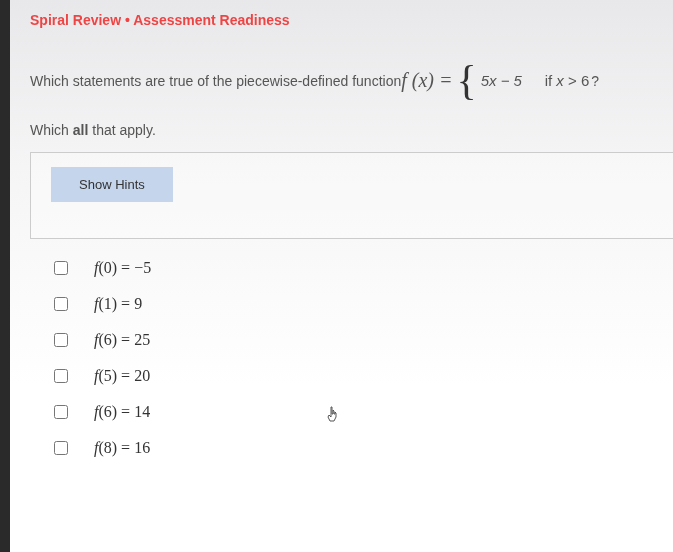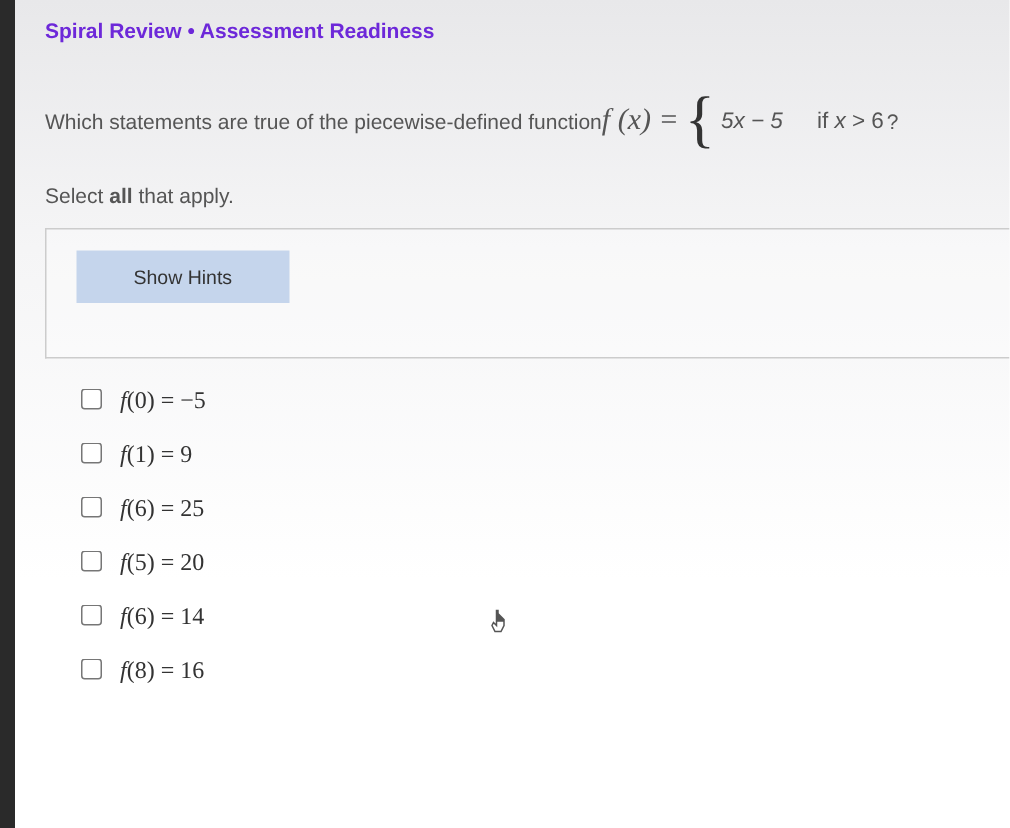--- a/index.html
+++ b/index.html
@@ -13,21 +13,21 @@
       width: 673px;
       height: 552px;
       padding: 12px 0 0 20px;
       color: #444;
       position: relative;
       overflow: hidden;
       border-left: 10px solid #2a2a2a;
     }
     .header {
       font-size: 14px;
-      color: #6d28d9;
+      color: #ef4444;
       margin-bottom: 18px;
       font-weight: bold;
     }
     .header .bold {
       font-weight: bold;
     }
     .question-row {
       display: flex;
       align-items: center;
       margin-bottom: 24px;
@@ -96,33 +96,34 @@
     .hints-box {
       border: 1px solid #ccc;
       border-right: none;
       padding: 14px 0 36px 20px;
       margin-bottom: 20px;
       background: rgba(255,255,255,0.3);
     }
     .show-hints-btn {
       background: #c5d5ec;
       border: none;
-      padding: 10px 38px;
+      padding: 10px 28px;
       font-size: 13px;
       color: #333;
       cursor: pointer;
       font-family: Arial, sans-serif;
     }
     .options {
       padding-left: 24px;
     }
     .option {
       display: flex;
+      align-items: center;
       margin-bottom: 18px;
-      gap: 12px;
+      gap: 26px;
       margin-top: 11px;
     }
     .option input[type="checkbox"] {
       width: 14px;
       height: 14px;
       cursor: pointer;
     }
     .option-label {
       font-family: 'Times New Roman', serif;
       font-size: 16px;
@@ -158,21 +159,21 @@
       <span class="case-row">
         <span class="case-expr">5x − 5</span>
         <span class="case-cond"><span>if </span><span class="var">x</span><span> &gt; 6</span></span>
       </span>
     </span>
     <span class="qmark">?</span>
   </span>
 </div>
 
 <div class="instruction">
-  <span>Select </span><span class="bold">all</span><span> that apply.</span>
+  <span>Which </span><span class="bold">all</span><span> that apply.</span>
 </div>
 
 <div class="hints-box">
   <button class="show-hints-btn">Show Hints</button>
 </div>
 
 <div class="options">
   <div class="option">
     <input type="checkbox" style="">
     <span class="option-label"><span class="func">f</span><span class="num">(0)</span><span class="num"> = </span><span class="num">−5</span></span>

